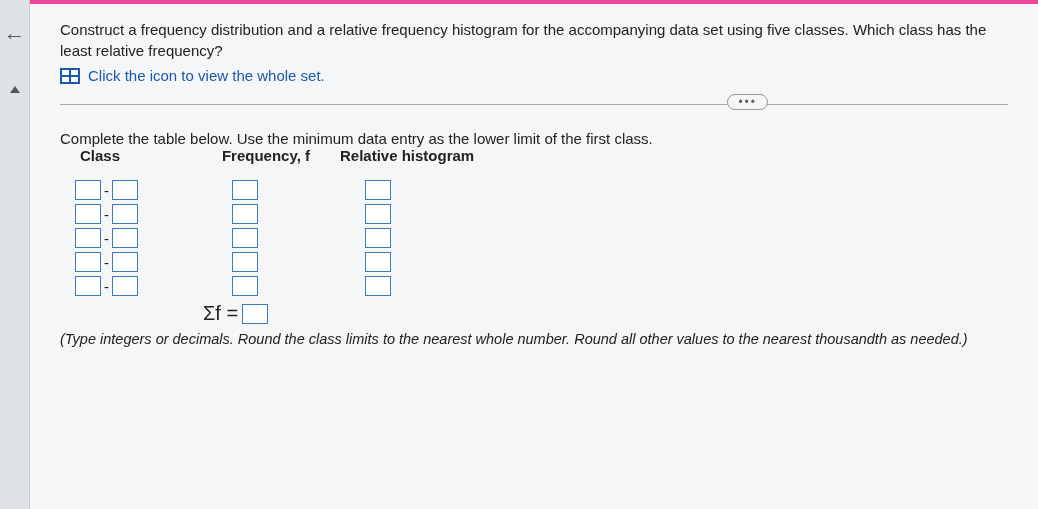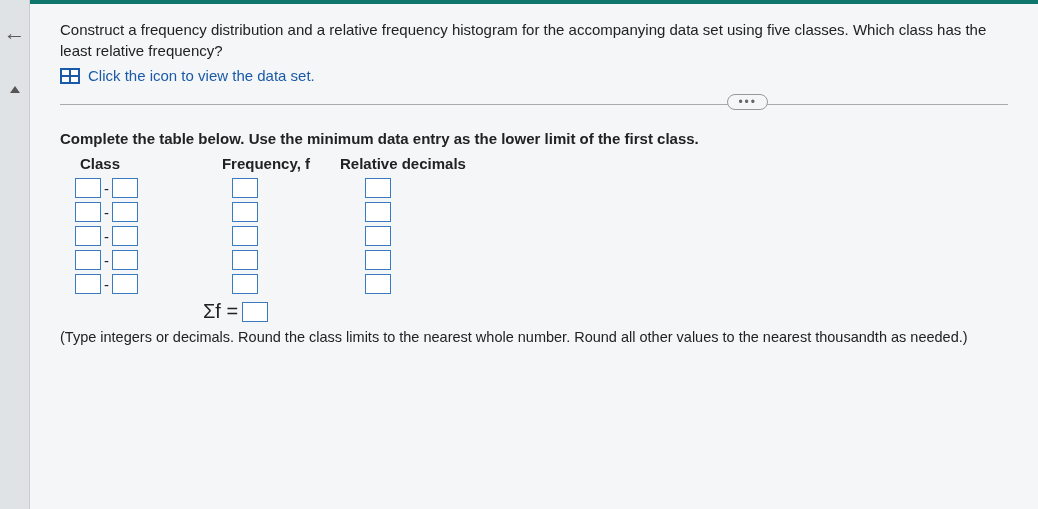--- a/index.html
+++ b/index.html
@@ -34,21 +34,21 @@
     margin-top: 40px;
     width: 0; height: 0;
     border-left: 5px solid transparent;
     border-right: 5px solid transparent;
     border-bottom: 7px solid #555;
   }
   .main {
     flex: 1;
     background: #f4f6f8;
     padding: 15px 30px 10px 30px;
-    border-top: 4px solid #0f766e;
+    border-top: 4px solid #ec4899;
     overflow: hidden;
   }
   .question-text {
     line-height: 1.4;
     margin-bottom: 6px;
   }
   .data-link {
     display: flex;
     align-items: center;
     gap: 8px;
@@ -80,27 +80,27 @@
     right: 240px;
     top: -10px;
     background: #f4f6f8;
     border: 1px solid #999;
     border-radius: 10px;
     padding: 0 10px;
     font-size: 12px;
     letter-spacing: 2px;
     color: #666;
   }
-  .instruction { margin-bottom: 8px; font-weight: bold; }
+  .instruction { margin-bottom: 0; }
   .table-head {
     display: flex;
     font-weight: bold;
     margin-left: 20px;
     gap: 30px;
-    margin-bottom: 6px;
+    margin-bottom: 16px;
   }
   .table-head .h1 { width: 80px; }
   .table-head .h2 { width: 120px; text-align: right; }
   .table-head .h3 { width: 160px; }
   .rows { margin-left: 15px; }
   .row {
     display: flex;
     align-items: center;
     gap: 30px;
     margin-bottom: 4px;
@@ -123,48 +123,49 @@
     margin-top: 6px;
     display: flex;
     align-items: center;
     gap: 4px;
     font-size: 20px;
   }
   .hint {
     margin-top: 6px;
     font-size: 14.5px;
     color: #222;
+    font-style: italic;
   }
 </style>
 </head>
 <body>
 
 <div class="container">
   <div class="left-rail">
     <div class="back-arrow">←</div>
     <div class="small-triangle"></div>
   </div>
   <div class="main">
     <div class="question-text">Construct a frequency distribution and a relative frequency histogram for the accompanying data set using five classes. Which class has the least relative frequency?</div>
     <div class="data-link">
       <span class="data-icon"></span>
-      <span class="data-link-text">Click the icon to view the data set.</span>
+      <span class="data-link-text">Click the icon to view the whole set.</span>
     </div>
 
     <div style="position:relative;">
       <hr class="divider">
       <div class="ellipsis-pill">•••</div>
     </div>
 
     <div class="instruction">Complete the table below. Use the minimum data entry as the lower limit of the first class.</div>
 
     <div class="table-head">
       <div class="h1">Class</div>
       <div class="h2">Frequency, f</div>
-      <div class="h3">Relative decimals</div>
+      <div class="h3">Relative histogram</div>
     </div>
 
     <div class="rows">
       <div class="row">
         <div class="class-pair">
           <div class="box"></div>
           <span>-</span>
           <div class="box"></div>
         </div>
         <div class="freq-col">

